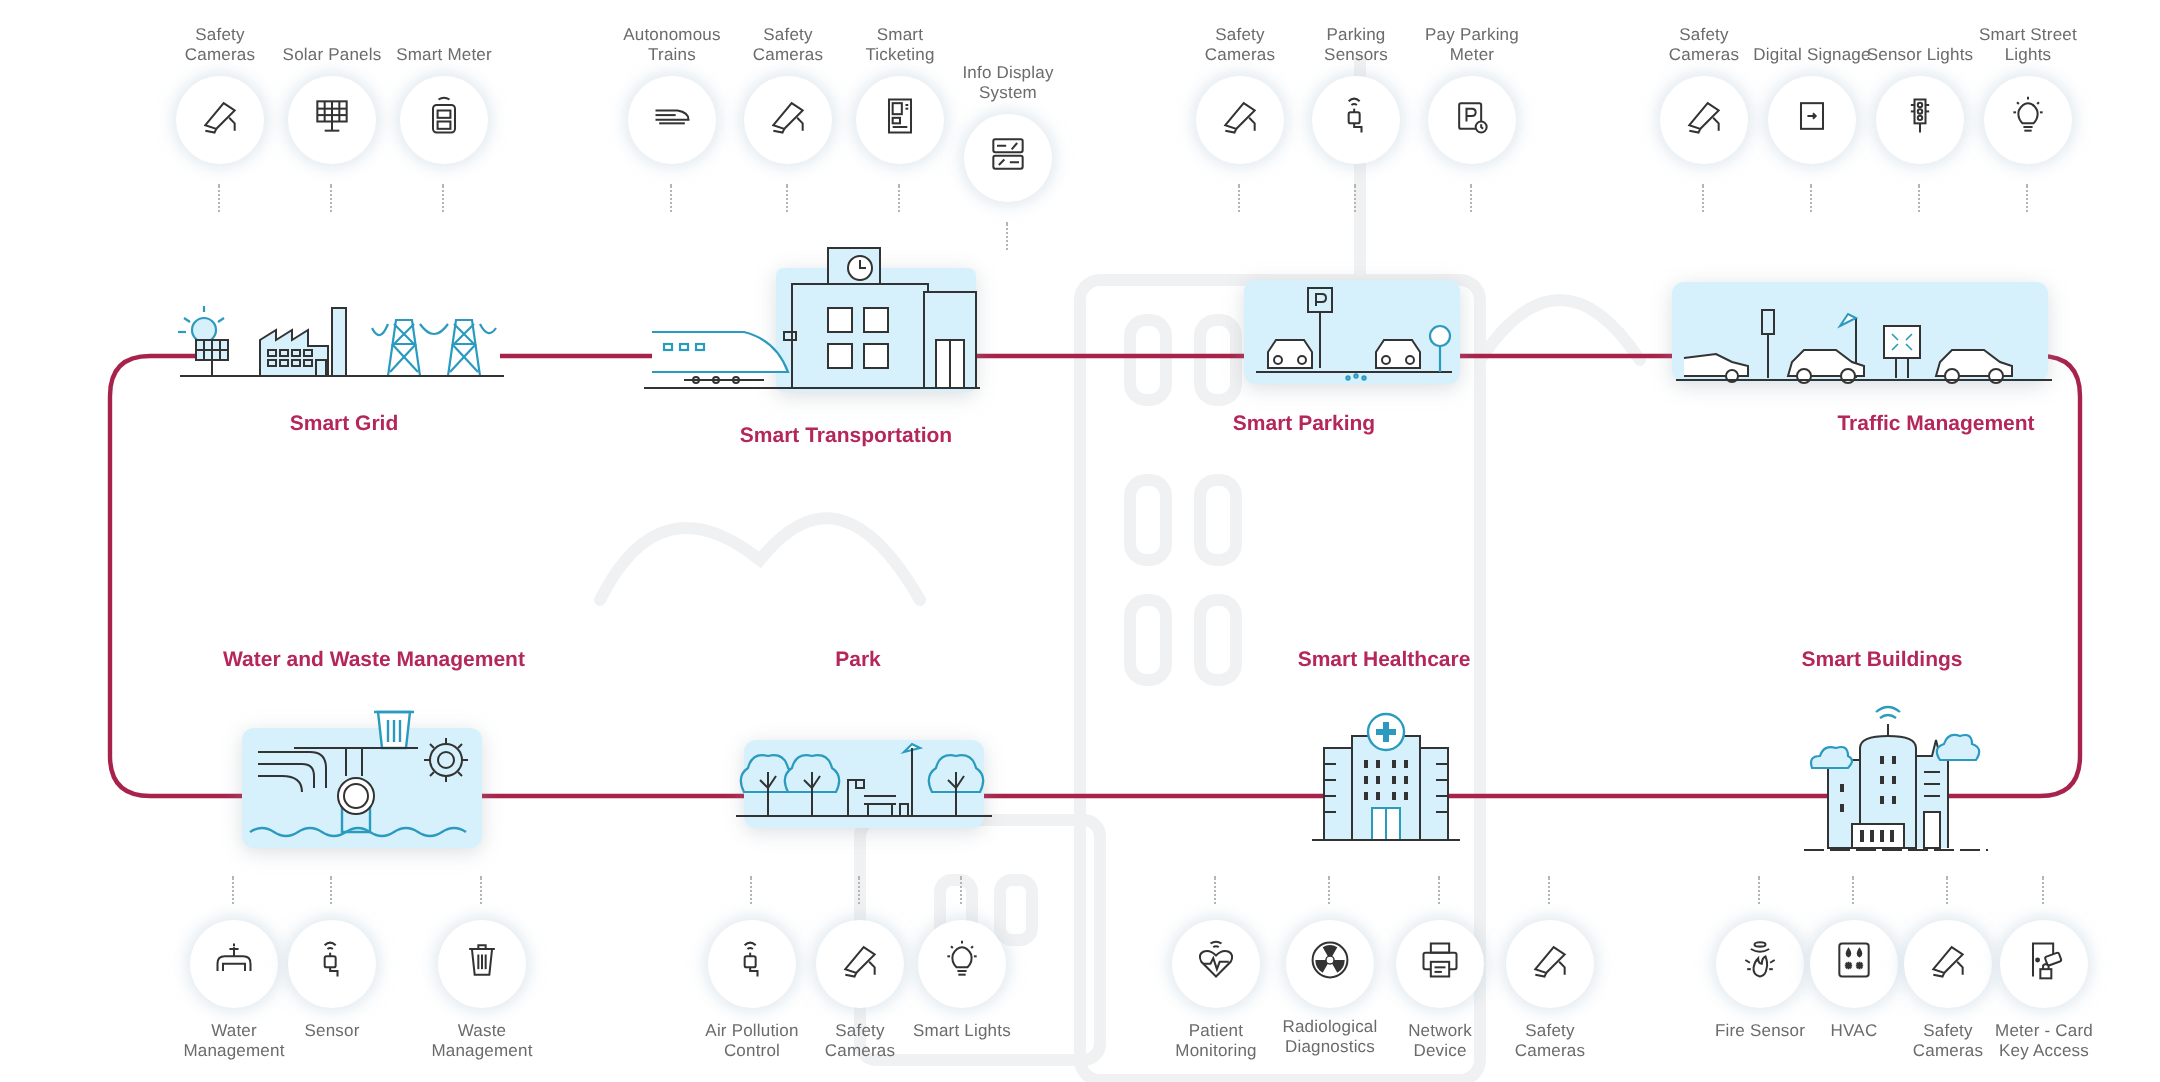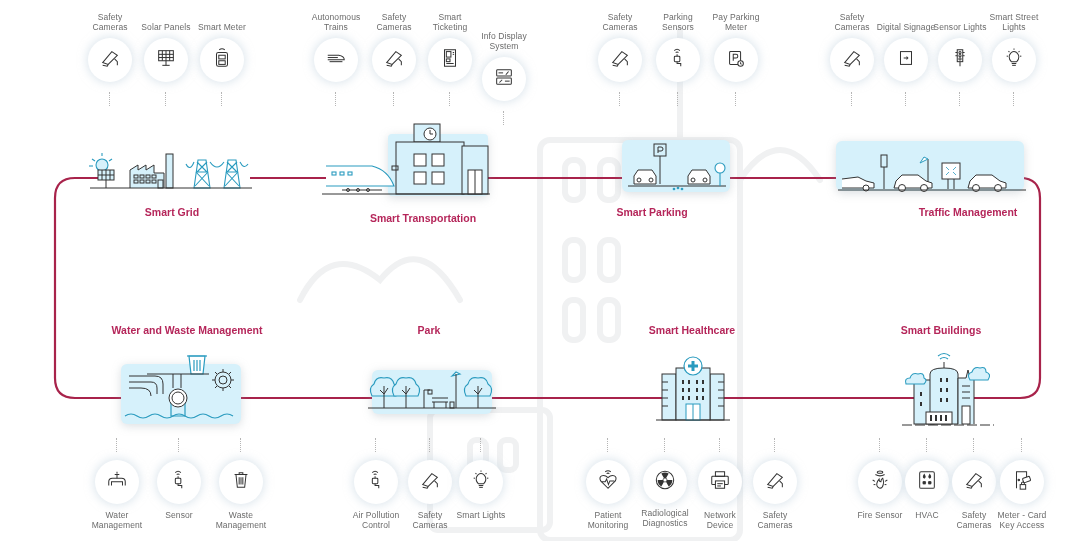--- a/index.html
+++ b/index.html
@@ -503,21 +503,21 @@
       <span><svg viewBox="0 0 24 24" fill="none" stroke="#333" stroke-width="1.1">
           <path d="M3 18 L3 14 Q3 10 7 10 L17 10 Q21 10 21 14 L21 18"></path>
           <path d="M6 18 L6 14 L18 14 L18 18"></path>
           <line x1="12" y1="5" x2="12" y2="10"></line>
           <line x1="9.5" y1="6" x2="14.5" y2="6"></line>
           <line x1="12" y1="3" x2="12" y2="4.5"></line>
         </svg></span>
     </div>
   <div class="label" style="margin-top:6px">Water Management</div>
 </div>
-<div class="device bottom" style="left:149px; top:438px;">
+<div class="device bottom" style="left:136px; top:438px;">
   <div class="dots"></div>
   <div class="circle" style="margin-top:8px">
       <span><svg viewBox="0 0 24 24" fill="none" stroke="#333" stroke-width="1.1">
           <path d="M8 4 Q11 1 14 4"></path>
           <path d="M9.5 6 Q11 5 12.5 6"></path>
           <line x1="11" y1="8" x2="11" y2="10"></line>
           <rect x="8" y="10" width="6" height="6" rx="1"></rect>
           <path d="M11 16 L11 18 L15 18 L15 21"></path>
         </svg></span>
     </div>

